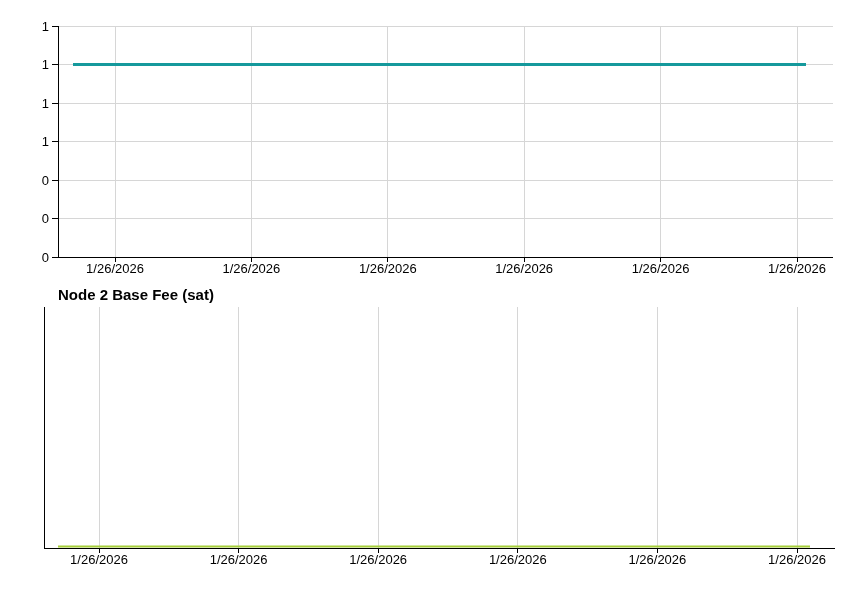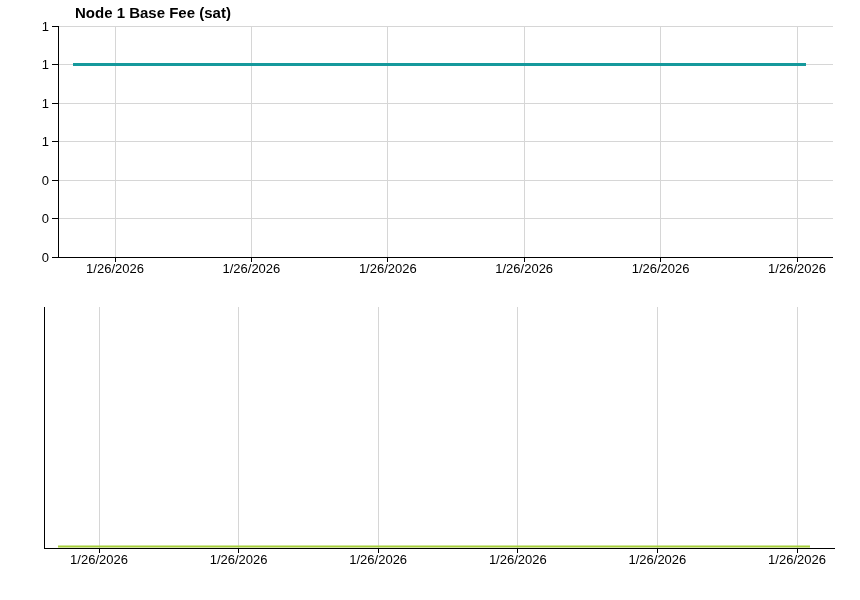--- a/index.html
+++ b/index.html
@@ -28,21 +28,21 @@
     color: #000000;
     white-space: nowrap;
   }
   .title1 { left: 75px; top: 4px; }
   .title2 { left: 58px; top: 286px; }
 </style>
 </head>
 <body>
 
 <div id="screen">
-  <div class="chart-title title1">Node 1 Base Fee (sat)</div>
+  <div class="chart-title title2">Node 2 Base Fee (sat)</div>
   <svg id="plot-svg" width="860" height="600">
       <line x1="115" y1="26" x2="115" y2="257" stroke="#d6d6d6" stroke-width="1" shape-rendering="crispEdges"></line>
       <line x1="251.4" y1="26" x2="251.4" y2="257" stroke="#d6d6d6" stroke-width="1" shape-rendering="crispEdges"></line>
       <line x1="387.8" y1="26" x2="387.8" y2="257" stroke="#d6d6d6" stroke-width="1" shape-rendering="crispEdges"></line>
       <line x1="524.2" y1="26" x2="524.2" y2="257" stroke="#d6d6d6" stroke-width="1" shape-rendering="crispEdges"></line>
       <line x1="660.6" y1="26" x2="660.6" y2="257" stroke="#d6d6d6" stroke-width="1" shape-rendering="crispEdges"></line>
       <line x1="797" y1="26" x2="797" y2="257" stroke="#d6d6d6" stroke-width="1" shape-rendering="crispEdges"></line>
       <line x1="58" y1="26" x2="833" y2="26" stroke="#d6d6d6" stroke-width="1" shape-rendering="crispEdges"></line>
       <line x1="52" y1="26" x2="58" y2="26" stroke="#000000" stroke-width="1" shape-rendering="crispEdges"></line>
       <text x="49" y="30.5" fill="#000000" text-anchor="end" font-size="13px" font-family="&quot;Liberation Sans&quot;, sans-serif">1</text>

